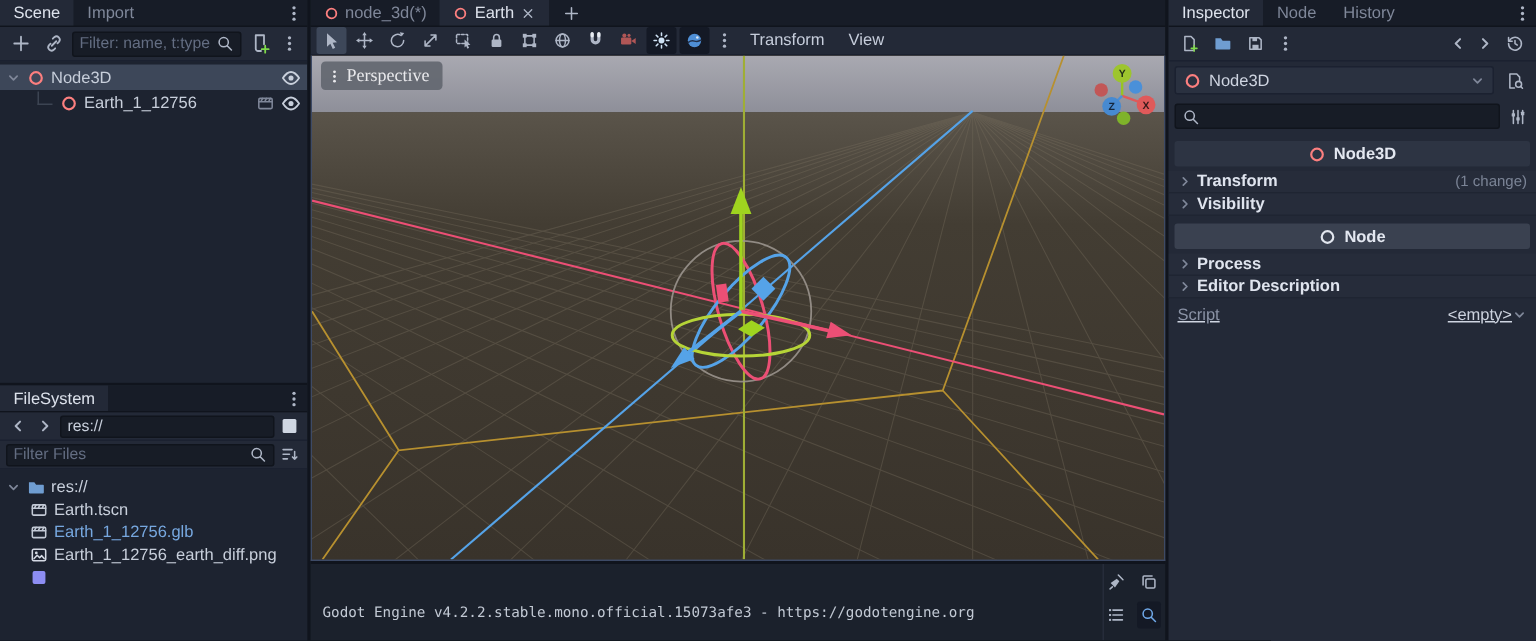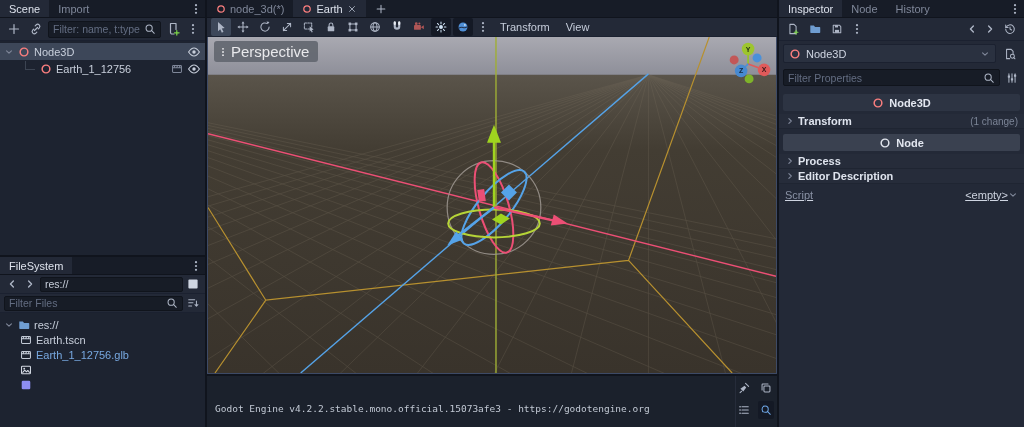--- a/index.html
+++ b/index.html
@@ -40,21 +40,21 @@
   .ic.sz12 { width:12px; height:12px; }
   .ic.sz10 { width:10px; height:10px; }
   .ic svg { width:100%; height:100%; stroke:currentColor; fill:none; stroke-width:1.2; stroke-linecap:round; stroke-linejoin:round; }
   .dimtext { color:#7f8799; }
 
   
   .center { display:flex; flex-direction:column; background:#171c27; overflow:hidden; }
   .scenetabs { height:18px; display:flex; background:#171c27; border-bottom:1px solid #10141d; flex:none; }
   .view3d { flex:1; position:relative; background:#3a342c; border:1px solid #3d4a66; border-top:none; overflow:hidden; }
   .view3d svg.scene { position:absolute; inset:0; width:100%; height:100%; }
-  .persp-badge { position:absolute; left:6px; top:4px; display:flex; align-items:center; gap:3px; background:rgba(99,103,112,.92); color:#e9e9ec; font-size:15px; padding:2px 9px 2px 4px; border-radius:3px; }
+  .persp-badge { position:absolute; left:6px; top:4px; display:flex; align-items:center; gap:3px; background:rgba(99,103,112,.92); color:#e9e9ec; font-size:12px; padding:2px 9px 2px 4px; border-radius:3px;font-family:Liberation Serif, serif; }
 
   .console { height:53px; flex:none; background:#1b212c; border-top:2px solid #10141d; display:flex; }
   .console-text { flex:1; padding:4px 8px; font-family:"DejaVu Sans Mono", monospace; font-size:9.5px; line-height:11.5px; color:#c2c9d4; white-space:pre; overflow:hidden; }
   .console-text div { min-height:11.5px; }
   .console-icons { width:42px; flex:none; border-left:1px solid #262c3a; display:grid; grid-template-columns:20px 20px; grid-auto-rows:20px; gap:2px; padding:3px 1px; align-content:start; justify-content:center; }
 
   
   .insp-row { display:flex; align-items:center; gap:4px; padding:0 4px; flex:none; }
   .node-select { flex:1; display:flex; align-items:center; gap:5px; height:19px; background:#2a3140; border:1px solid #1b2130; border-radius:2px; padding:0 5px; }
   .cat-bar { margin:5px 4px 0 4px; height:17px; background:#2d3443; border-radius:2px; display:flex; align-items:center; justify-content:center; gap:5px; font-weight:bold; color:#e3e7f0; flex:none; }
@@ -284,20 +284,21 @@
         </div>
         <div class="trow" style="height:15px;">
           <span class="indent"></span>
           <i class="ic sz12" style="color:#d5dae4">
               <svg viewBox="0 0 14 14">
                 <rect x="1.8" y="2.6" width="10.4" height="8.8" rx="1"></rect>
                 <circle cx="4.9" cy="5.4" r="1.1" fill="currentColor" stroke="none"></circle>
                 <path d="M3.2 9.8l2.4-2.6 1.9 1.9 1.6-1.6 1.9 2.3"></path>
               </svg>
             </i>
+          <span>Earth_1_12756_earth_diff.png</span>
         </div>
         <div class="trow" style="height:15px;">
           <span class="indent"></span>
           <i class="ic sz12">
               <svg viewBox="0 0 14 14">
                 <rect x="2" y="2" width="10" height="10" rx="1.5" fill="#8d8df2" stroke="none"></rect>
               </svg>
             </i>
         </div>
       </div>
@@ -750,21 +751,20 @@
               <path d="M3 1.6h5.4L10.6 4v2.6M3 1.6v10.8h3.6"></path>
               <circle cx="9.8" cy="9.6" r="2.3"></circle>
               <path d="M11.4 11.2l1.4 1.4"></path>
             </svg>
           </i>
         </div>
     </div>
 
     <div class="insp-row" style="height:23px;">
       <div class="finput">
-        <input placeholder="Filter Properties" style="">
         <i class="ic sz12">
             <svg viewBox="0 0 14 14">
               <circle cx="6" cy="6" r="3.6"></circle>
               <path d="M8.7 8.7L12 12"></path>
             </svg>
           </i>
       </div>
       <div class="tool small">
           <i class="ic sz12">
             <svg viewBox="0 0 14 14">
@@ -789,20 +789,28 @@
     </div>
     <div class="sec-row" style="margin-top:3px;">
       <i class="ic sz10 dimtext">
           <svg viewBox="0 0 14 14">
             <path d="M5.4 3.6L8.8 7l-3.4 3.4" stroke-width="1.6"></path>
           </svg>
         </i>
       <span>Transform</span>
       <span class="badge">(1 change)</span>
     </div>
+    <div class="sec-row">
+      <i class="ic sz10 dimtext">
+          <svg viewBox="0 0 14 14">
+            <path d="M5.4 3.6L8.8 7l-3.4 3.4" stroke-width="1.6"></path>
+          </svg>
+        </i>
+      <span>Visibility</span>
+    </div>
 
     <div class="cat-bar base">
       <i class="ic sz12">
           <svg viewBox="0 0 14 14">
             <circle cx="7" cy="7" r="4.5" stroke="#e2e6ee" stroke-width="1.7"></circle>
           </svg>
         </i>
       <span>Node</span>
     </div>
     <div class="sec-row" style="margin-top:3px;">

